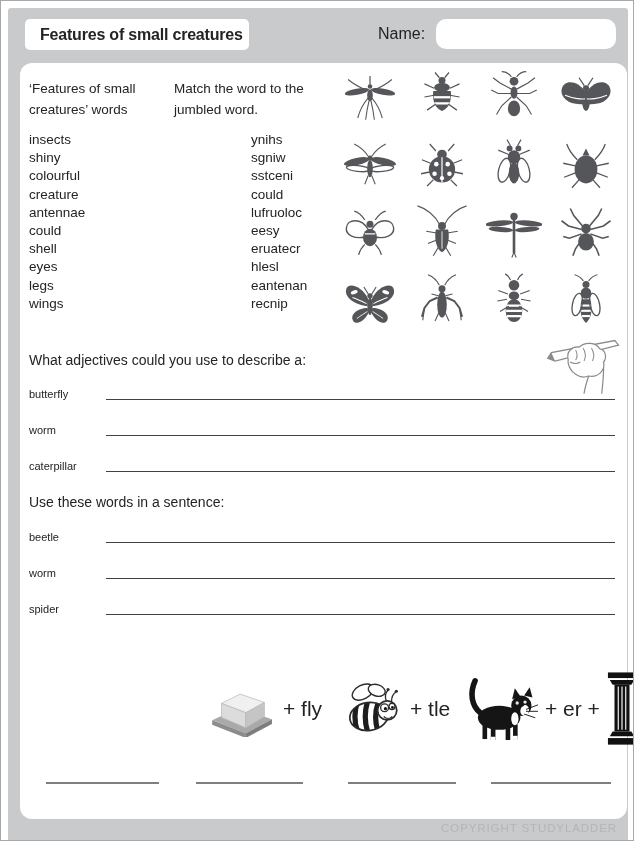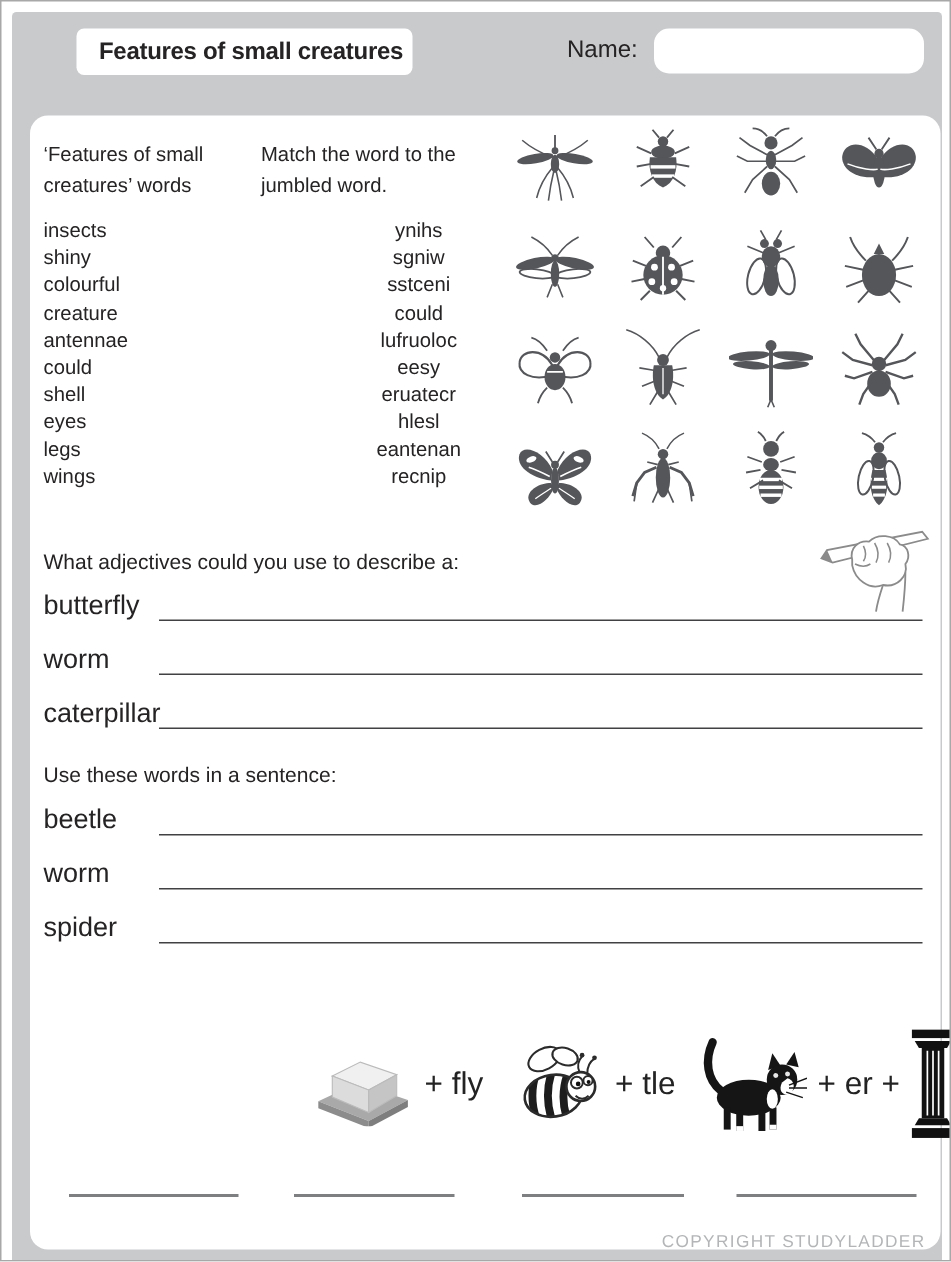--- a/index.html
+++ b/index.html
@@ -5,52 +5,52 @@
   html,body{margin:0;padding:0;background:#eee;}
   .page{
     position:relative;width:634px;height:841px;background:#fff;
     font-family:"Liberation Sans",sans-serif;color:#252324;
     overflow:hidden;border:1px solid #a8a8a8;box-sizing:border-box;
   }
   .gray-panel{position:absolute;left:7px;top:7px;width:620px;height:834px;background:var(--bg,#c9cacc);border-radius:3px 3px 0 0;}
   .title-box{
     position:absolute;left:24px;top:18px;width:224px;height:31px;background:#fff;
     border-radius:5px;display:flex;align-items:center;padding-left:15px;box-sizing:border-box;
-    font-size:16px;font-weight:700;letter-spacing:-0.2px;margin-left:26px;
+    font-size:16px;font-weight:700;letter-spacing:-0.2px;
   }
   .name-label{position:absolute;left:377px;top:24px;font-size:16px;font-weight:400;}
   .name-input{
     position:absolute;left:435px;top:18px;width:180px;height:30px;background:#fff;
     border:none;border-radius:10px;outline:none;font-size:14px;padding:0 10px;box-sizing:border-box;
     font-family:"Liberation Sans",sans-serif;
   }
-  .card{position:absolute;left:19px;top:76px;width:607px;height:756px;background:#fff;border-radius:12px;}
+  .card{position:absolute;left:19px;top:62px;width:607px;height:756px;background:#fff;border-radius:12px;}
   .col-heading{position:absolute;top:15px;font-size:13.5px;line-height:21px;}
   .left-heading{left:9px;width:148px;}
   .instruction{left:154px;width:158px;}
   .word-list{position:absolute;top:68px;font-size:13.5px;line-height:18.2px;}
   #words-list{left:9px;}
-  #jumbled-list{left:231px;text-align:center;}
+  #jumbled-list{left:231px;}
   .insect-grid{
     position:absolute;left:314px;top:0;width:288px;height:272px;
     display:grid;grid-template-columns:repeat(4,1fr);grid-template-rows:repeat(4,1fr);
   }
   .insect-cell{display:flex;align-items:center;justify-content:center;}
   .insect-svg{width:56px;height:56px;color:var(--insect,#55565a);}
   .hand-icon{position:absolute;left:522px;top:266px;width:84px;height:66px;}
   .hand-icon svg{width:100%;height:100%;}
   .section-heading{position:absolute;left:9px;font-size:14px;}
   .adj-heading{top:289px;}
   .sent-heading{top:431px;}
   .rebus-heading{top:575px;}
   .rows{position:absolute;left:9px;right:9px;}
   #adj-rows{top:318px;}
   #sent-rows{top:461px;}
   .fill-row{position:relative;height:22px;margin-bottom:14px;}
-  .fill-label{position:absolute;left:0;bottom:3px;font-size:18px;}
+  .fill-label{position:absolute;left:0;bottom:3px;font-size:11px;}
   .fill-line{position:absolute;left:77px;right:3px;bottom:3px;height:0;border-bottom:1.4px solid #414042;}
   .rebus-row{position:absolute;top:600px;left:0;right:0;height:92px;}
   .rebus-item{position:absolute;top:0;height:92px;display:flex;align-items:center;gap:7px;}
   .ritem-0{left:24px;}
   .ritem-1{left:190px;}
   .ritem-2{left:320px;}
   .ritem-3{left:444px;}
   .rebus-suffix{font-size:21px;color:#232323;white-space:nowrap;}
   .img-spy{width:76px;height:76px;}
   .img-butter{width:66px;height:56px;}

